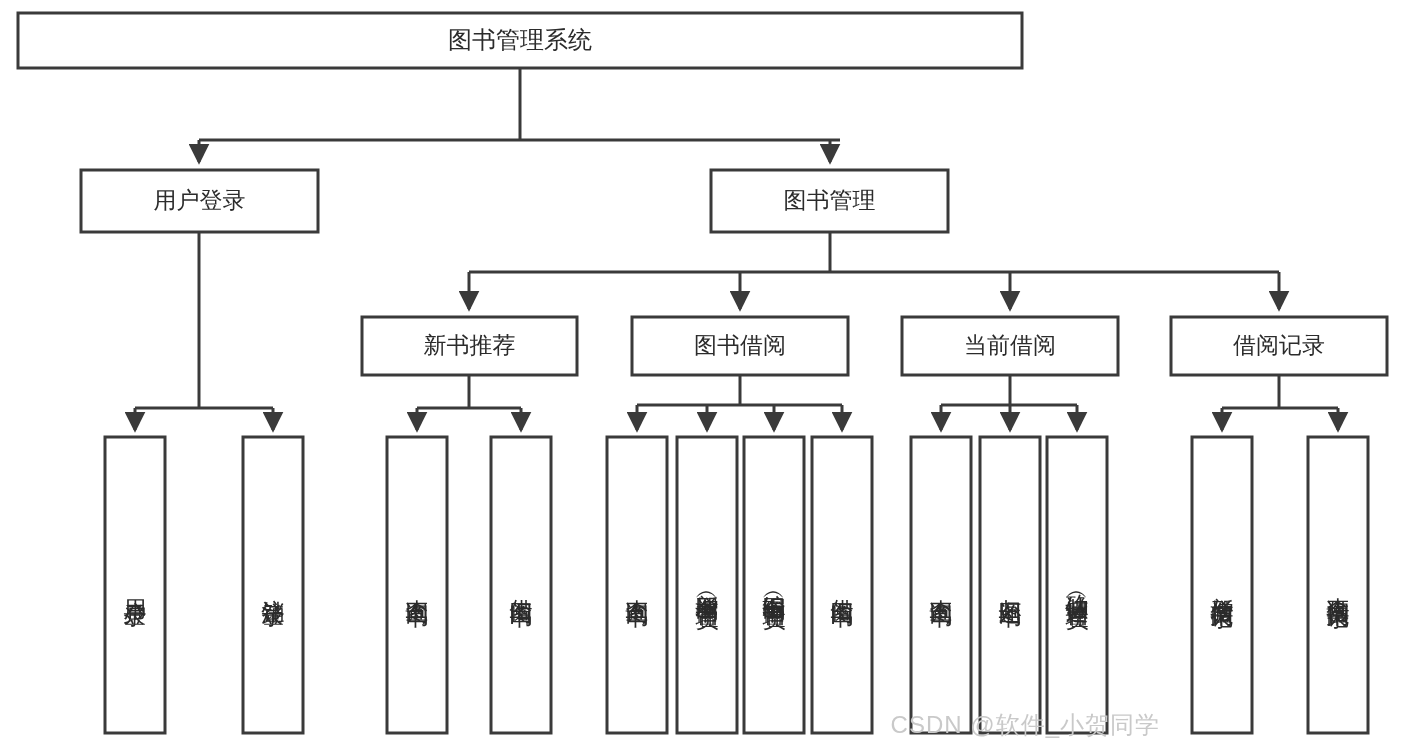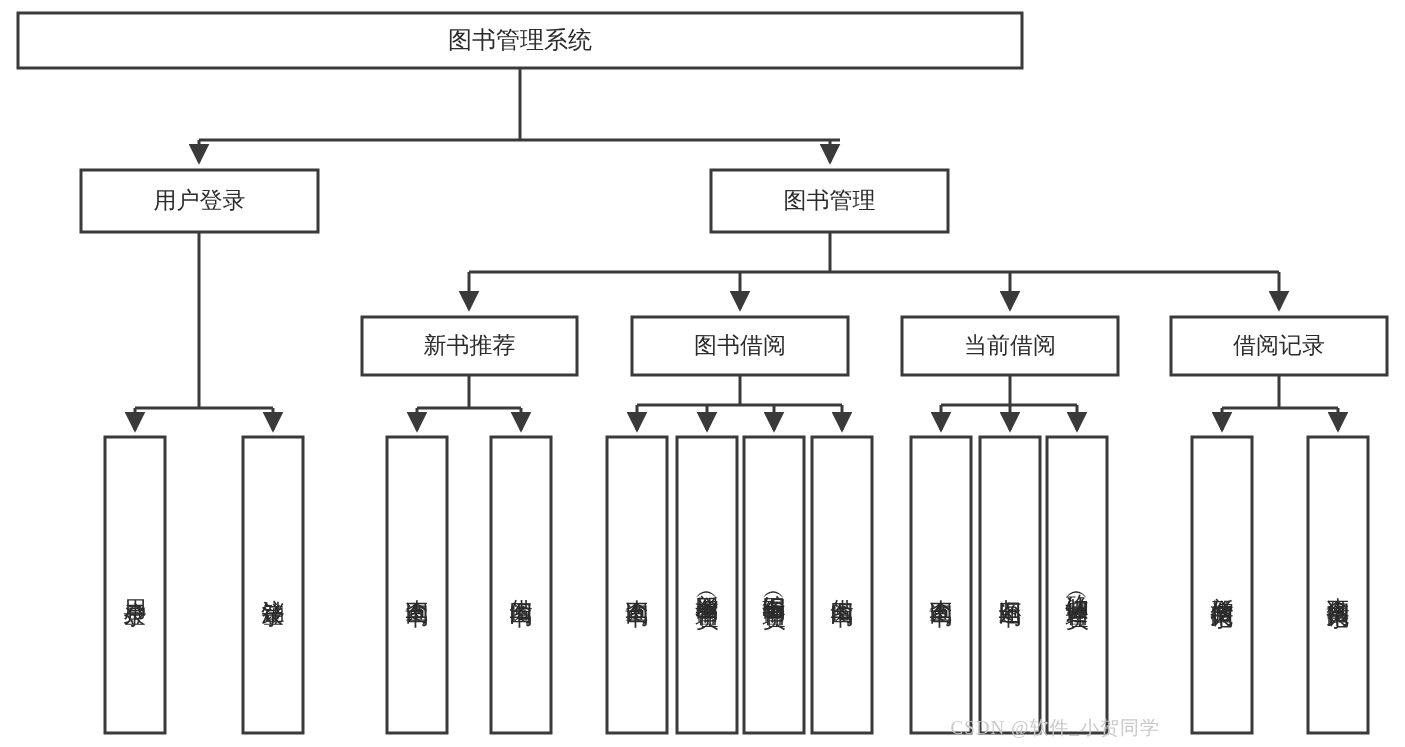--- a/index.html
+++ b/index.html
@@ -38,22 +38,22 @@
     letter-spacing:2px;
     color:#2b2b2b;
     white-space:nowrap;
     pointer-events:none;
   }
 
   #watermark{
     position:absolute;
     right:8px;
     bottom:6px;
-    font-family:Liberation Serif, serif;
-    font-size:19px;
+    font-family:Liberation Sans, sans-serif;
+    font-size:24px;
     color:#c9c9c9;
     letter-spacing:1px;
     white-space:nowrap;
   }
 </style>
 </head>
 <body>
 
 <div id="stage">
 

